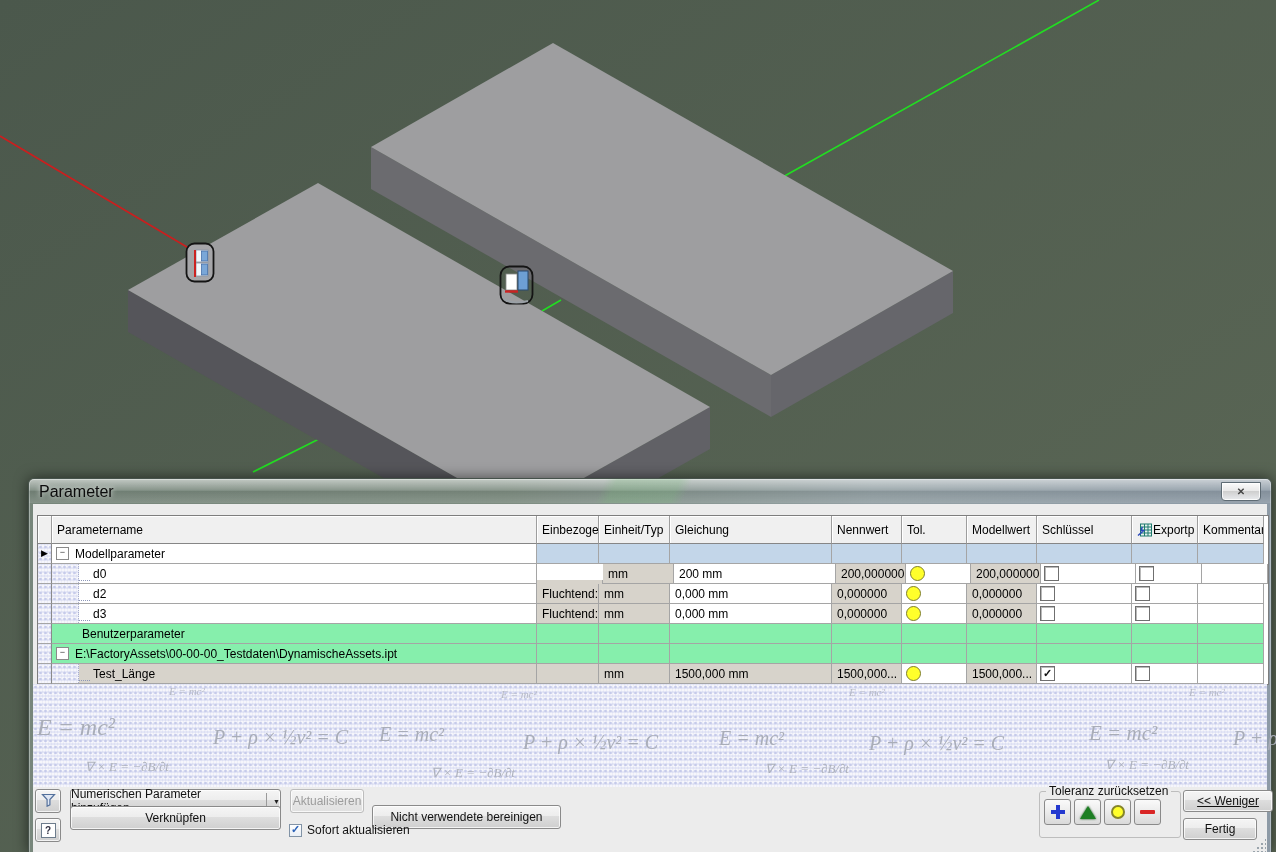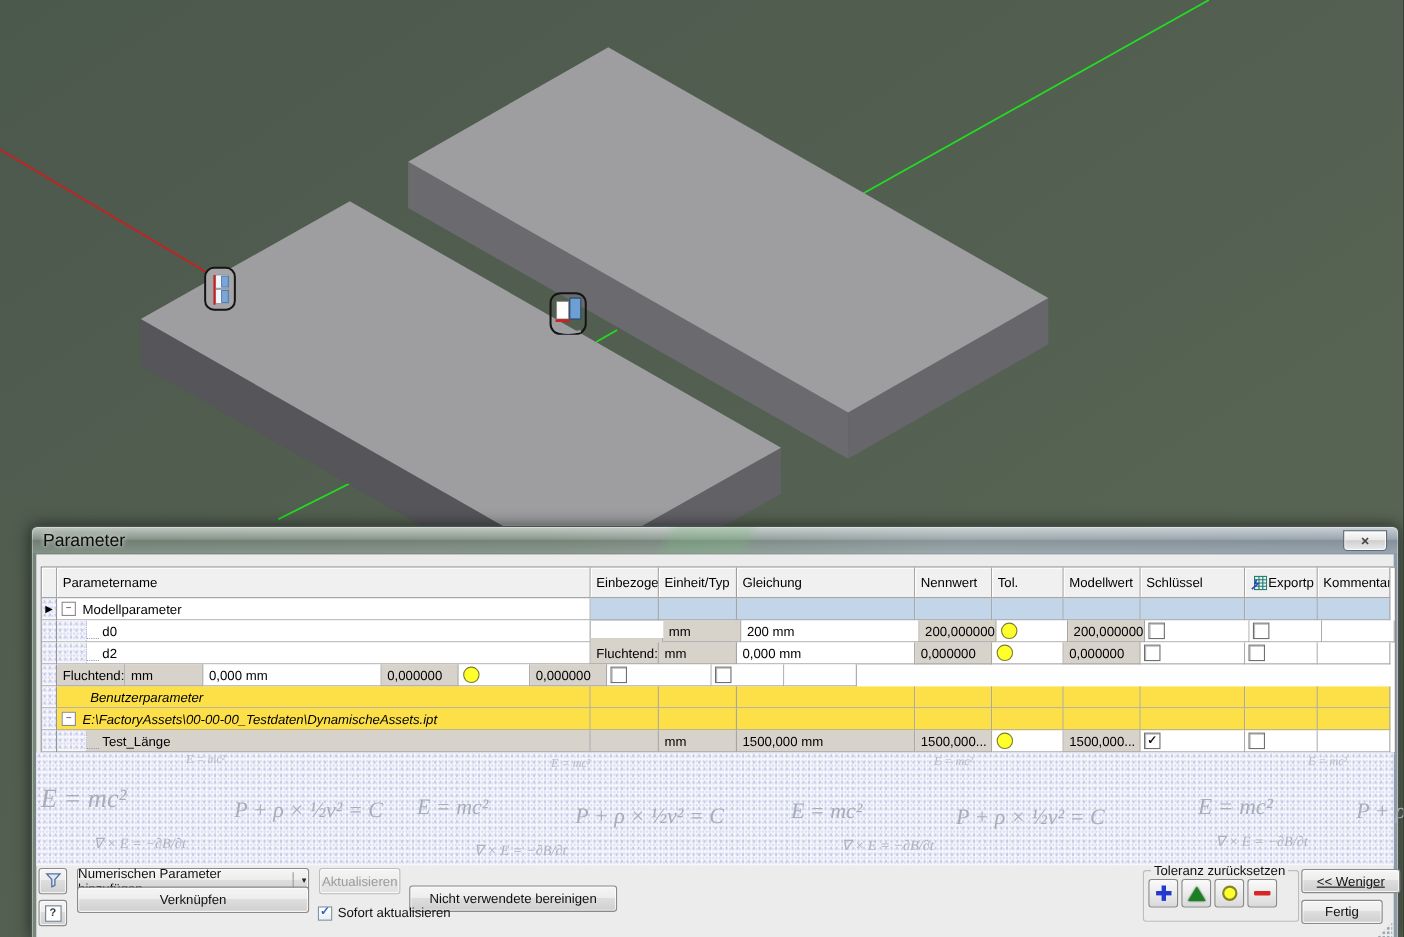--- a/index.html
+++ b/index.html
@@ -41,21 +41,21 @@
       border-right:1px solid #9d9d9d;border-bottom:1px solid #868686;
       box-shadow:inset 1px 1px 0 #ffffff;
       display:flex;align-items:center;padding-left:5px;font-size:12px;color:#000;
       overflow:hidden;white-space:nowrap;}
   .colicon{display:inline-flex;margin-right:1px;}
   .trow{display:flex;height:20px;}
   .td{box-sizing:border-box;height:20px;border-right:1px solid #a5a5a5;border-bottom:1px solid #a5a5a5;
       font-size:12px;color:#000;display:flex;align-items:center;overflow:hidden;white-space:nowrap;
       position:relative;}
   .td .val{padding-left:5px;}
-  .cw{background:#ffffff;} .cg{background:#d7d3cb;} .cgg{background:#fde047;font-style:italic;} .cb{background:#c3d6e9;}
+  .cw{background:#ffffff;} .cg{background:#d7d3cb;} .cgg{background:#86efac;} .cb{background:#c3d6e9;}
   .gutter{justify-content:center;border-right:1px solid #8a8a8a;}
   .cur{font-size:9px;line-height:9px;color:#000;}
   .twisty{width:11px;height:11px;border:1px solid #8a8a8a;background:#fff;margin:0 4px 0 2px;
           font-size:9px;line-height:9px;text-align:center;color:#333;flex:none;}
   .lbl{margin-left:2px;}
   .lbl.plain-group{margin-left:28px;}
   .lbl.child{margin-left:24px;display:inline-flex;align-items:flex-end;}
   .lbl.child::before{content:"";display:inline-block;width:11px;height:9px;margin-right:3px;
           border-left:1px dotted #8d97b8;border-bottom:1px dotted #8d97b8;}
   .strip{position:absolute;left:0;top:0;bottom:0;width:26px;border-right:1px dotted #aab0cc;}
@@ -286,20 +286,24 @@
               <div class="td cw" style="width: 95px;">
                 <span class="cbx"></span>
               </div>
               <div class="td cw" style="width: 66px;">
                 <span class="cbx"></span>
               </div>
               <div class="td cw" style="width: 66px;"></div>
             </div>
             <div class="trow">
               <div class="td gutter speckle" style="width: 14px;"></div>
+              <div class="td cw" style="width: 485px; padding-left: 2px;">
+                <span class="strip speckle"></span>
+                <span class="lbl child">d3</span>
+              </div>
               <div class="td cg" style="width: 62px;">
                 <span class="val">Fluchtend:2</span>
               </div>
               <div class="td cg" style="width: 71px;">
                 <span class="val">mm</span>
               </div>
               <div class="td cw" style="width: 162px;">
                 <span class="val">0,000 mm</span>
               </div>
               <div class="td cg" style="width: 70px;">

